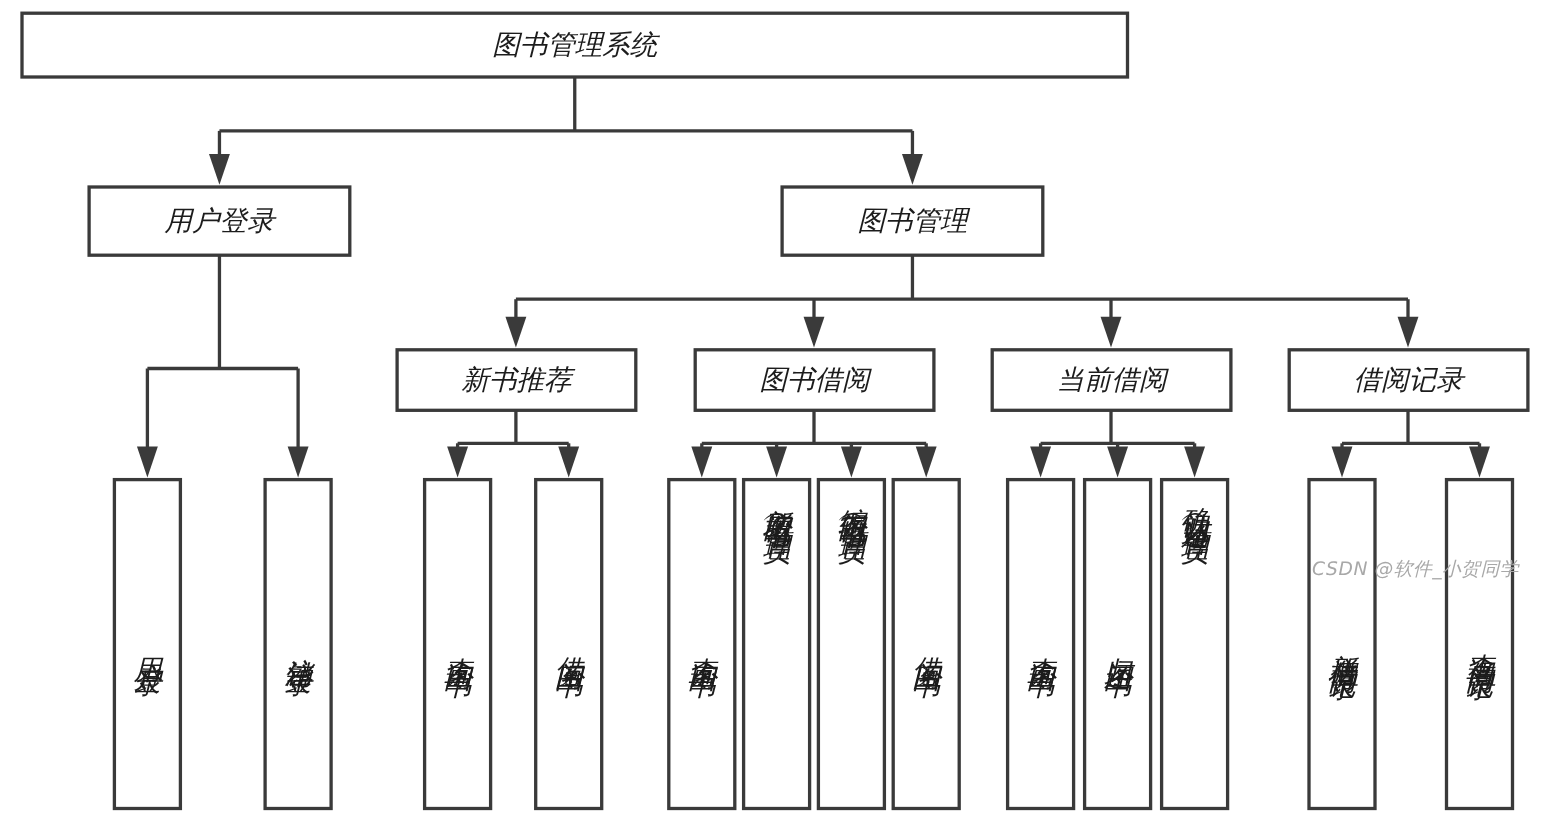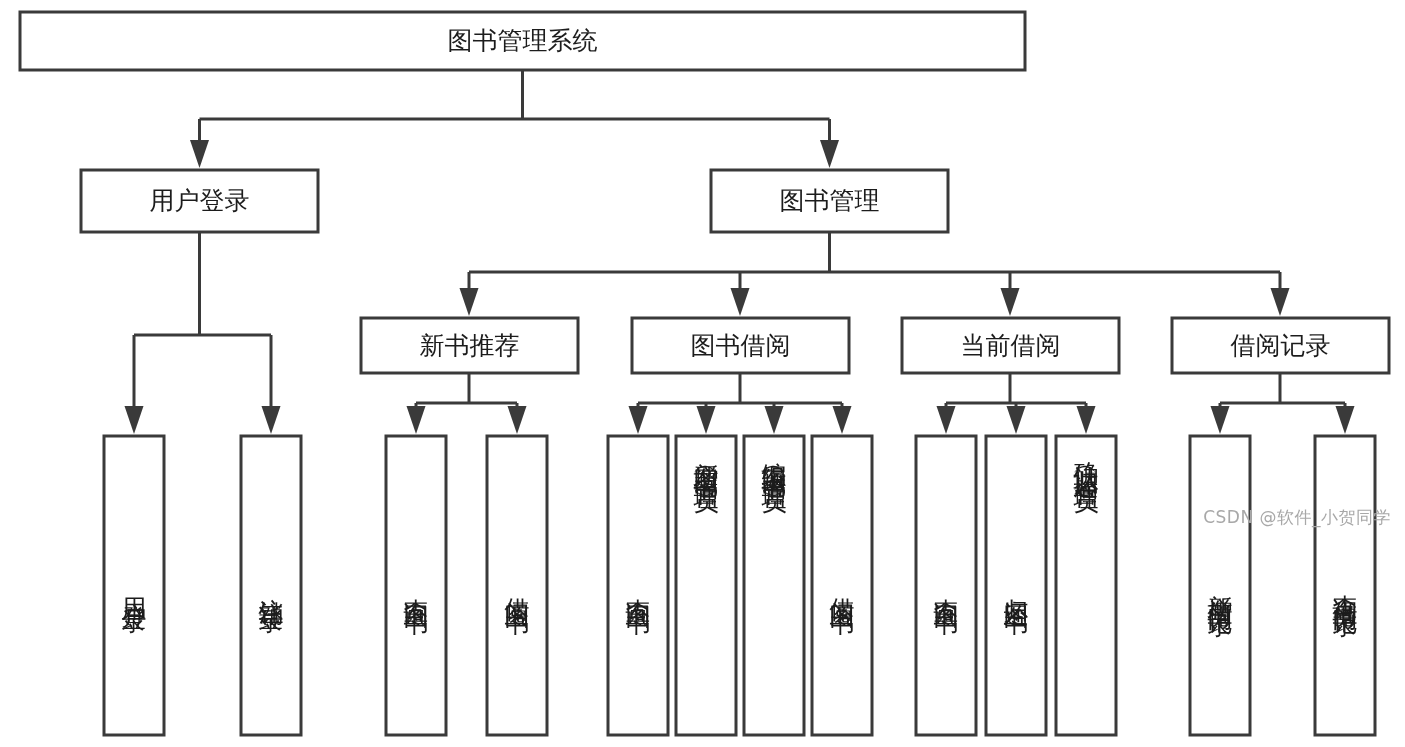--- a/index.html
+++ b/index.html
@@ -12,20 +12,21 @@
     height: 747px;
     font-family: "DejaVu Sans", "Liberation Sans", sans-serif;
     overflow: hidden;
     position: relative;
   }
   #diagram-root {
     position: absolute;
     left: 0; top: 0;
     width: 1405px;
     height: 537px;
+    font-style: italic;
   }
   svg.diagram {
     display: block;
     width: 1405px;
     height: 747px;
   }
   .node-rect {
     fill: #ffffff;
     stroke: #3a3a3a;
     stroke-width: 3;
@@ -59,21 +60,21 @@
     text-orientation: upright;
     font-family: "DejaVu Sans", "Liberation Sans", sans-serif;
     font-size: 25px;
     line-height: 1;
     letter-spacing: 4px;
     color: #1c1c1c;
     white-space: nowrap;
   }
   #watermark {
     position: absolute;
-    right: 14px;
+    right: 24px;
     bottom: 8px;
     font-family: "DejaVu Sans", "Liberation Sans", sans-serif;
     font-size: 17px;
     color: #a8a8a8;
     letter-spacing: 0.5px;
     user-select: none;
   }
 </style>
 </head>
 <body>

